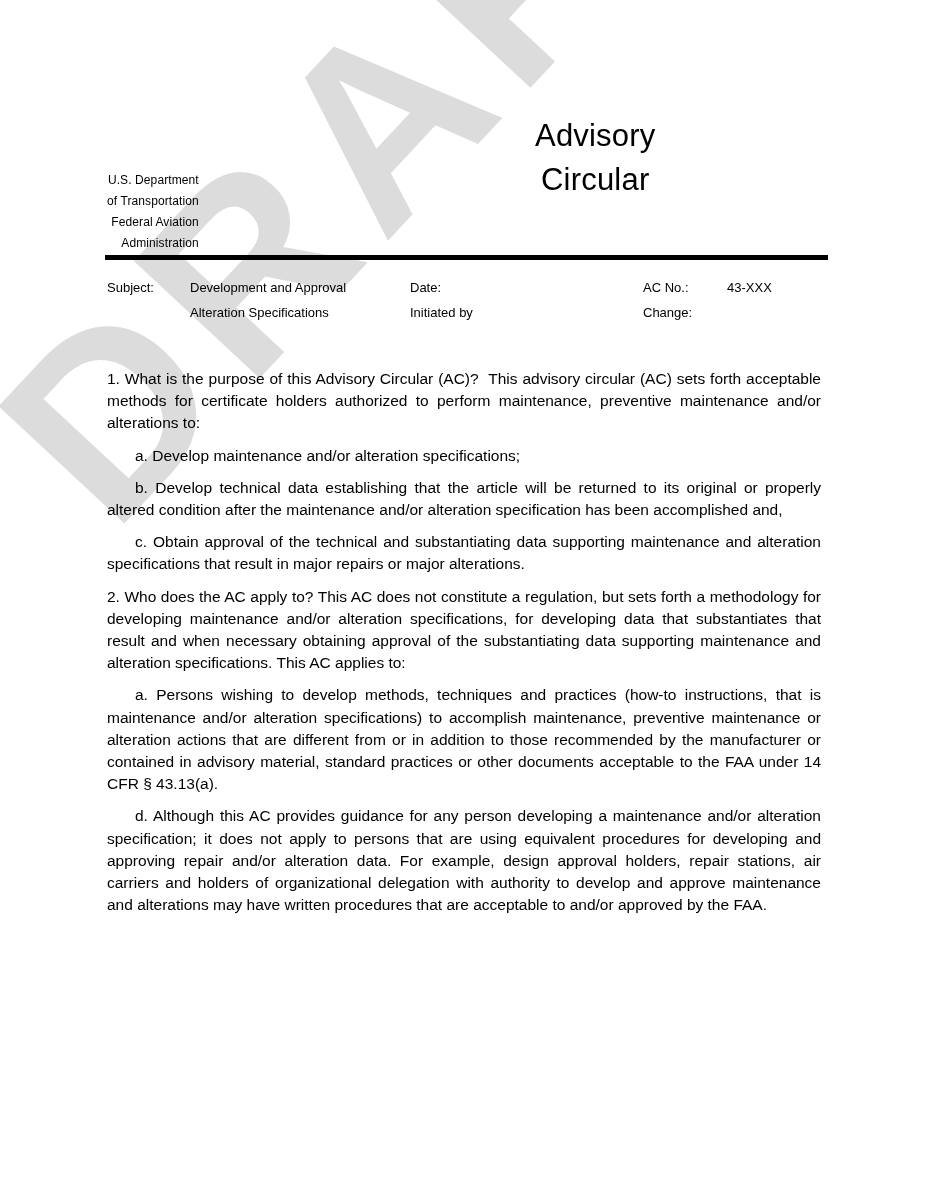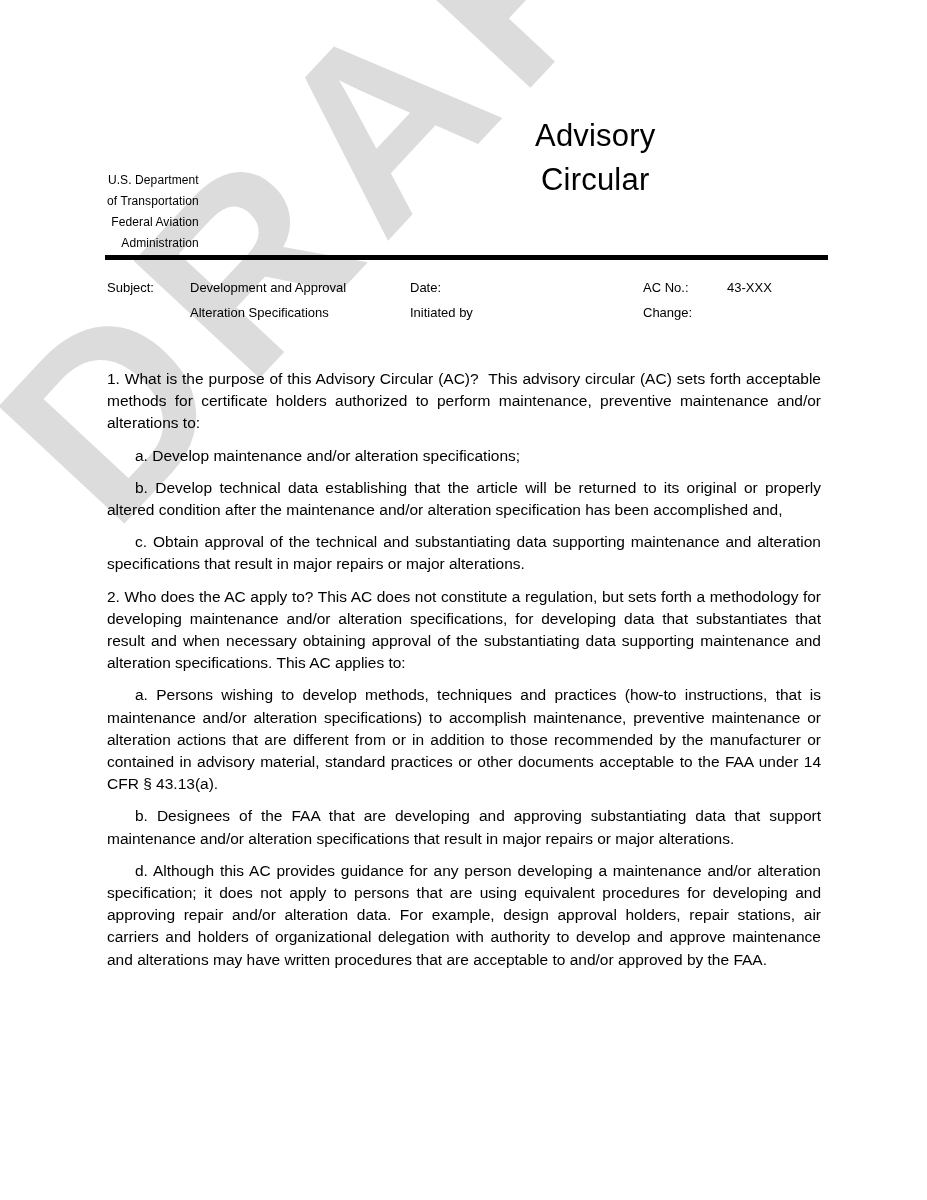--- a/index.html
+++ b/index.html
@@ -199,21 +199,20 @@
       <p class="para sub">b.  Develop technical data establishing that the article will be returned to its original or properly altered condition after the maintenance and/or alteration specification has been accomplished and,</p>
 
       <p class="para sub">c.  Obtain approval of the technical and substantiating data supporting maintenance and alteration specifications that result in major repairs or major alterations.</p>
 
       <p class="para">
         <span class="lead">2.  Who does the AC apply to?</span><span> </span><span>This AC does not constitute a regulation, but sets forth a methodology for developing maintenance and/or alteration specifications, for developing data that substantiates that result and when necessary obtaining approval of the substantiating data supporting maintenance and alteration specifications.  This AC applies to:</span>
       </p>
 
       <p class="para sub">a. Persons wishing to develop methods, techniques and practices (how-to instructions, that is maintenance and/or alteration specifications) to accomplish maintenance, preventive maintenance or alteration actions that are different from or in addition to those recommended by the manufacturer or contained in advisory material, standard practices or other documents acceptable to the FAA under 14 CFR § 43.13(a).</p>
 
-      <p class="para sub">b.  Designees of the FAA that are developing and approving substantiating data that support maintenance and/or alteration specifications that result in major repairs or major alterations.</p>
 
 
       <p class="para sub last">d.  Although this AC provides guidance for any person developing a maintenance and/or alteration specification; it does not apply to persons that are using equivalent procedures for developing and approving repair and/or alteration data.  For example, design approval holders, repair stations, air carriers and holders of organizational delegation with authority to develop and approve maintenance and alterations may have written procedures that are acceptable to and/or approved by the FAA.</p>
 
     </div>
 
   </div>
 </div>
 
 </body></html>

